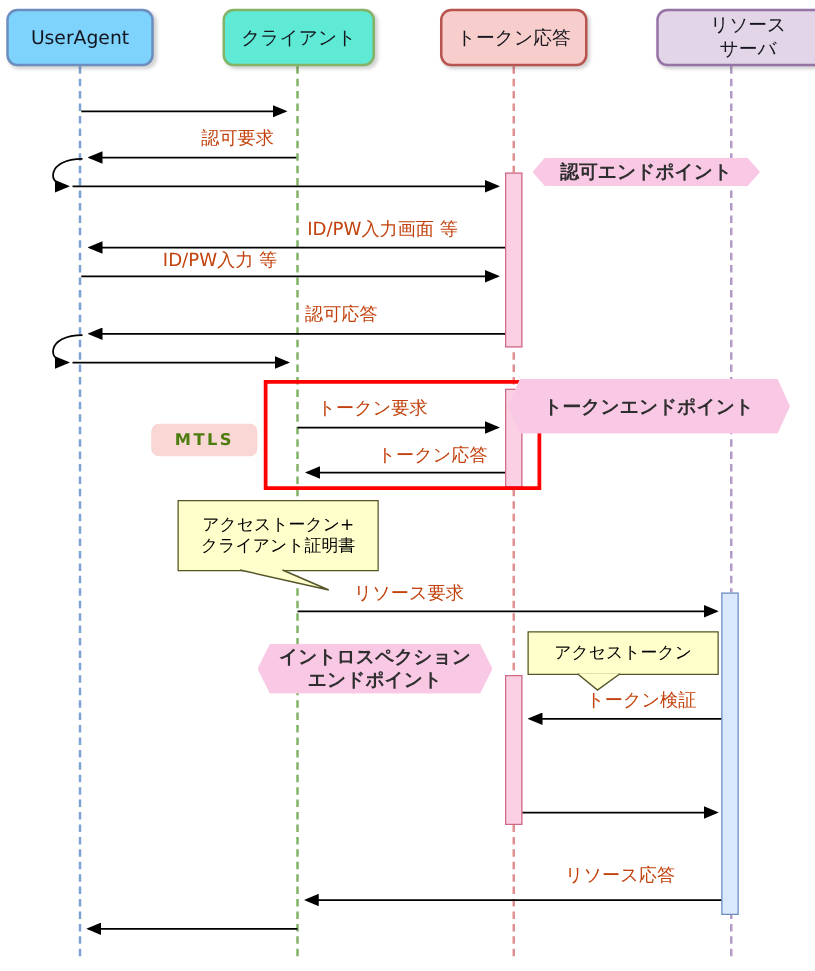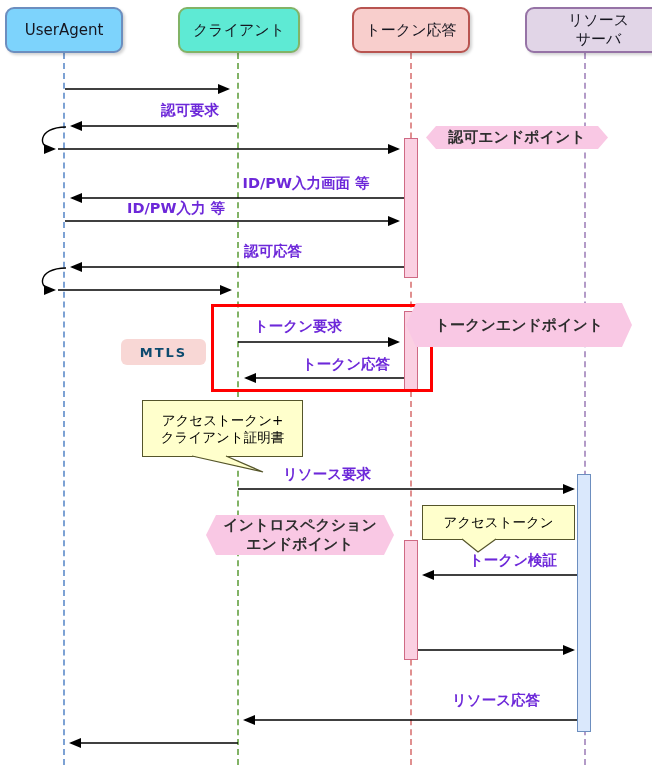--- a/index.html
+++ b/index.html
@@ -30,43 +30,43 @@
   #bar-au1{left:404px;top:138px;height:140px;}
   #bar-au2{left:404px;top:311px;height:79px;}
   #bar-au3{left:404px;top:540px;height:120px;}
   #bar-rs{left:577px;top:474px;height:258px;}
 
   
   .red-box{position:absolute;left:211px;top:304px;width:222px;height:88px;box-sizing:border-box;
     border:3px solid #ff0000;z-index:5;pointer-events:none;}
 
   
-  .msg-label{position:absolute;transform:translateX(-50%);font-size:14.5px;color:#6d28d9;
-    white-space:nowrap;z-index:4;font-weight:bold;}
+  .msg-label{position:absolute;transform:translateX(-50%);font-size:14.5px;color:#c2410c;
+    white-space:nowrap;z-index:4;}
 
   
   .badge{position:absolute;background:#f9c8e4;color:#2e2e2e;font-weight:bold;font-size:15px;
     display:flex;align-items:center;justify-content:center;text-align:center;
     white-space:pre-line;line-height:19px;z-index:6;
     clip-path:polygon(10px 0,calc(100% - 10px) 0,100% 50%,calc(100% - 10px) 100%,10px 100%,0 50%);}
   #badge-auth{left:426px;top:126px;width:182px;height:23px;}
   #badge-token{left:406px;top:303px;width:226px;height:44px;}
   #badge-intro{left:206px;top:515px;width:188px;height:40px;}
 
   
   .note{position:absolute;background:#ffffcc;border:1px solid#55552a;box-sizing:border-box;
     font-size:13.5px;color:#000;display:flex;align-items:center;justify-content:center;
     text-align:center;white-space:pre-line;line-height:17px;z-index:6;}
   #note-1{left:142px;top:400px;width:161px;height:57px;}
   #note-2{left:422px;top:505px;width:153px;height:35px;}
 
   
   .mtls{position:absolute;left:121px;top:339px;width:85px;height:26px;background:#f8d7d5;
     border-radius:6px;display:flex;align-items:center;justify-content:center;
-    font-weight:bold;font-size:13px;letter-spacing:2px;color:#0c4a6e;z-index:6;}
+    font-weight:bold;font-size:13px;letter-spacing:2px;color:#4d7c0f;z-index:6;}
 
   svg.arrows{position:absolute;left:0;top:0;z-index:3;pointer-events:none;}
   svg.tails{position:absolute;left:0;top:0;z-index:7;pointer-events:none;}
 </style>
 </head>
 <body>
 
 <div class="canvas">
 
   <div class="lifeline" id="ll-ua"></div>

